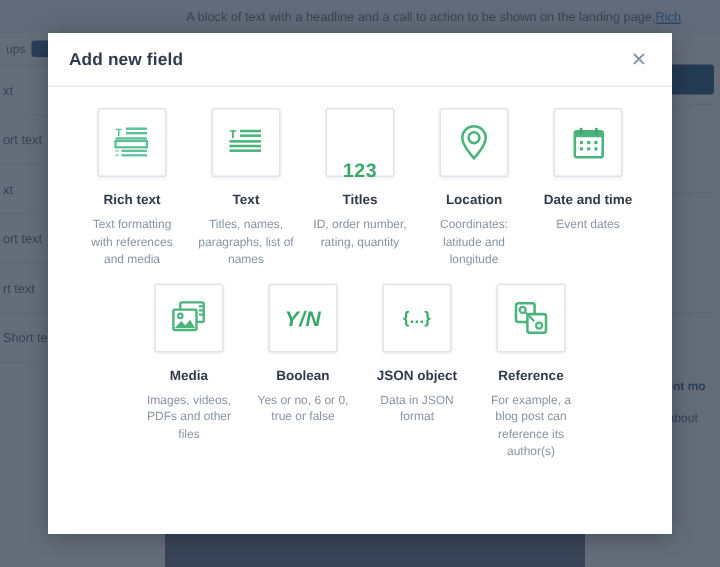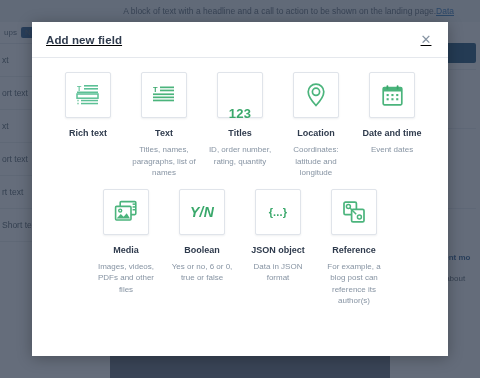--- a/index.html
+++ b/index.html
@@ -150,21 +150,20 @@
     flex-direction: column;
   }
 
   .modal-header {
     height: 36px;
     flex: 0 0 36px;
     border-bottom: 1px solid #e5e8ed;
     display: flex;
     align-items: center;
     padding: 0 14px;
-    text-decoration: underline;
   }
   .modal-title {
     font-size: 11.5px;
     font-weight: bold;
     color: #2f3b4d;
     flex: 1;
     letter-spacing: .1px;
   }
   .modal-close {
     width: 16px;
@@ -253,21 +252,21 @@
   }
   svg { display: block; }
 </style>
 </head>
 <body>
 
 <div id="backdrop">
 
   <div class="bg-topbar">
     <div class="bg-topbar-text">A block of text with a headline and a call to action to be shown on the landing page.</div>
-    <div class="bg-topbar-edit">Data</div>
+    <div class="bg-topbar-edit">Rich</div>
   </div>
 
   <div class="bg-left">
     <div class="bg-left-head">
       <span>ups</span>
       <span class="bg-badge">NEW</span>
     </div>
     <div class="bg-row">
         <span>xt</span>
       </div>
@@ -325,20 +324,21 @@
               <rect x="8" y="5" width="14" height="1.6" fill="#5cc096"></rect>
               <rect x="1" y="8.5" width="21" height="1.6" fill="#5cc096"></rect>
               <rect x="1" y="11" width="21" height="4.2" fill="none" stroke="#5cc096" stroke-width="1.5"></rect>
               <rect x="1" y="16.8" width="2" height="1.5" fill="#9dd8bd"></rect>
               <rect x="5" y="16.8" width="17" height="1.5" fill="#5cc096"></rect>
               <rect x="1" y="19.8" width="2" height="1.5" fill="#9dd8bd"></rect>
               <rect x="5" y="19.8" width="17" height="1.5" fill="#5cc096"></rect>
             </svg>
           </div>
           <div class="card-title">Rich text</div>
+          <div class="card-desc">Text formatting with references and media</div>
         </div>
 
         <div class="field-card">
           <div class="card-tile">
             <svg width="24" height="20" viewBox="0 0 24 20">
               <text x="1" y="7" font-family="Liberation Sans, sans-serif" font-size="7.5" font-weight="bold" fill="#3aa86b">T</text>
               <rect x="8" y="1.5" width="14" height="1.7" fill="#4bb47c"></rect>
               <rect x="8" y="4.6" width="14" height="1.7" fill="#4bb47c"></rect>
               <rect x="1" y="8.4" width="21" height="1.7" fill="#4bb47c"></rect>
               <rect x="1" y="11.5" width="21" height="1.7" fill="#4bb47c"></rect>

